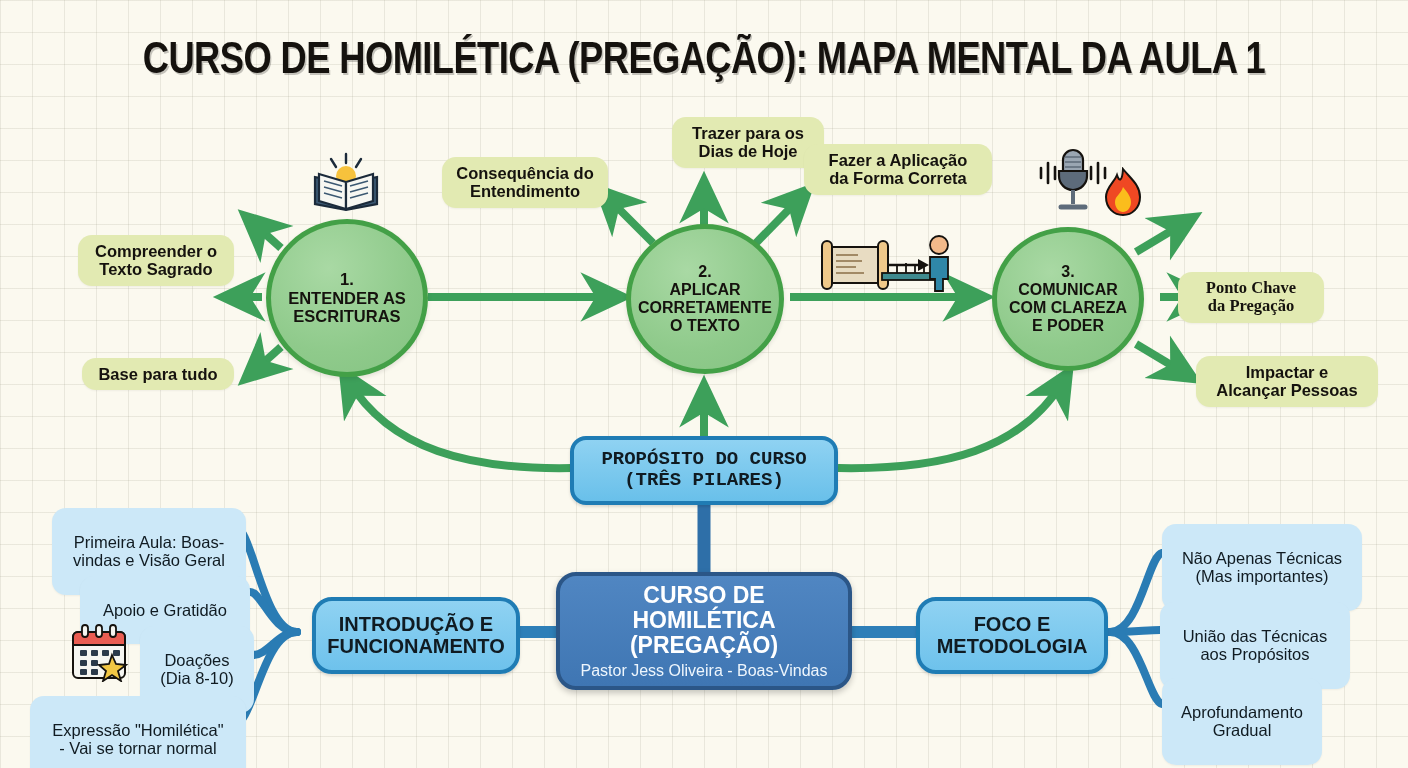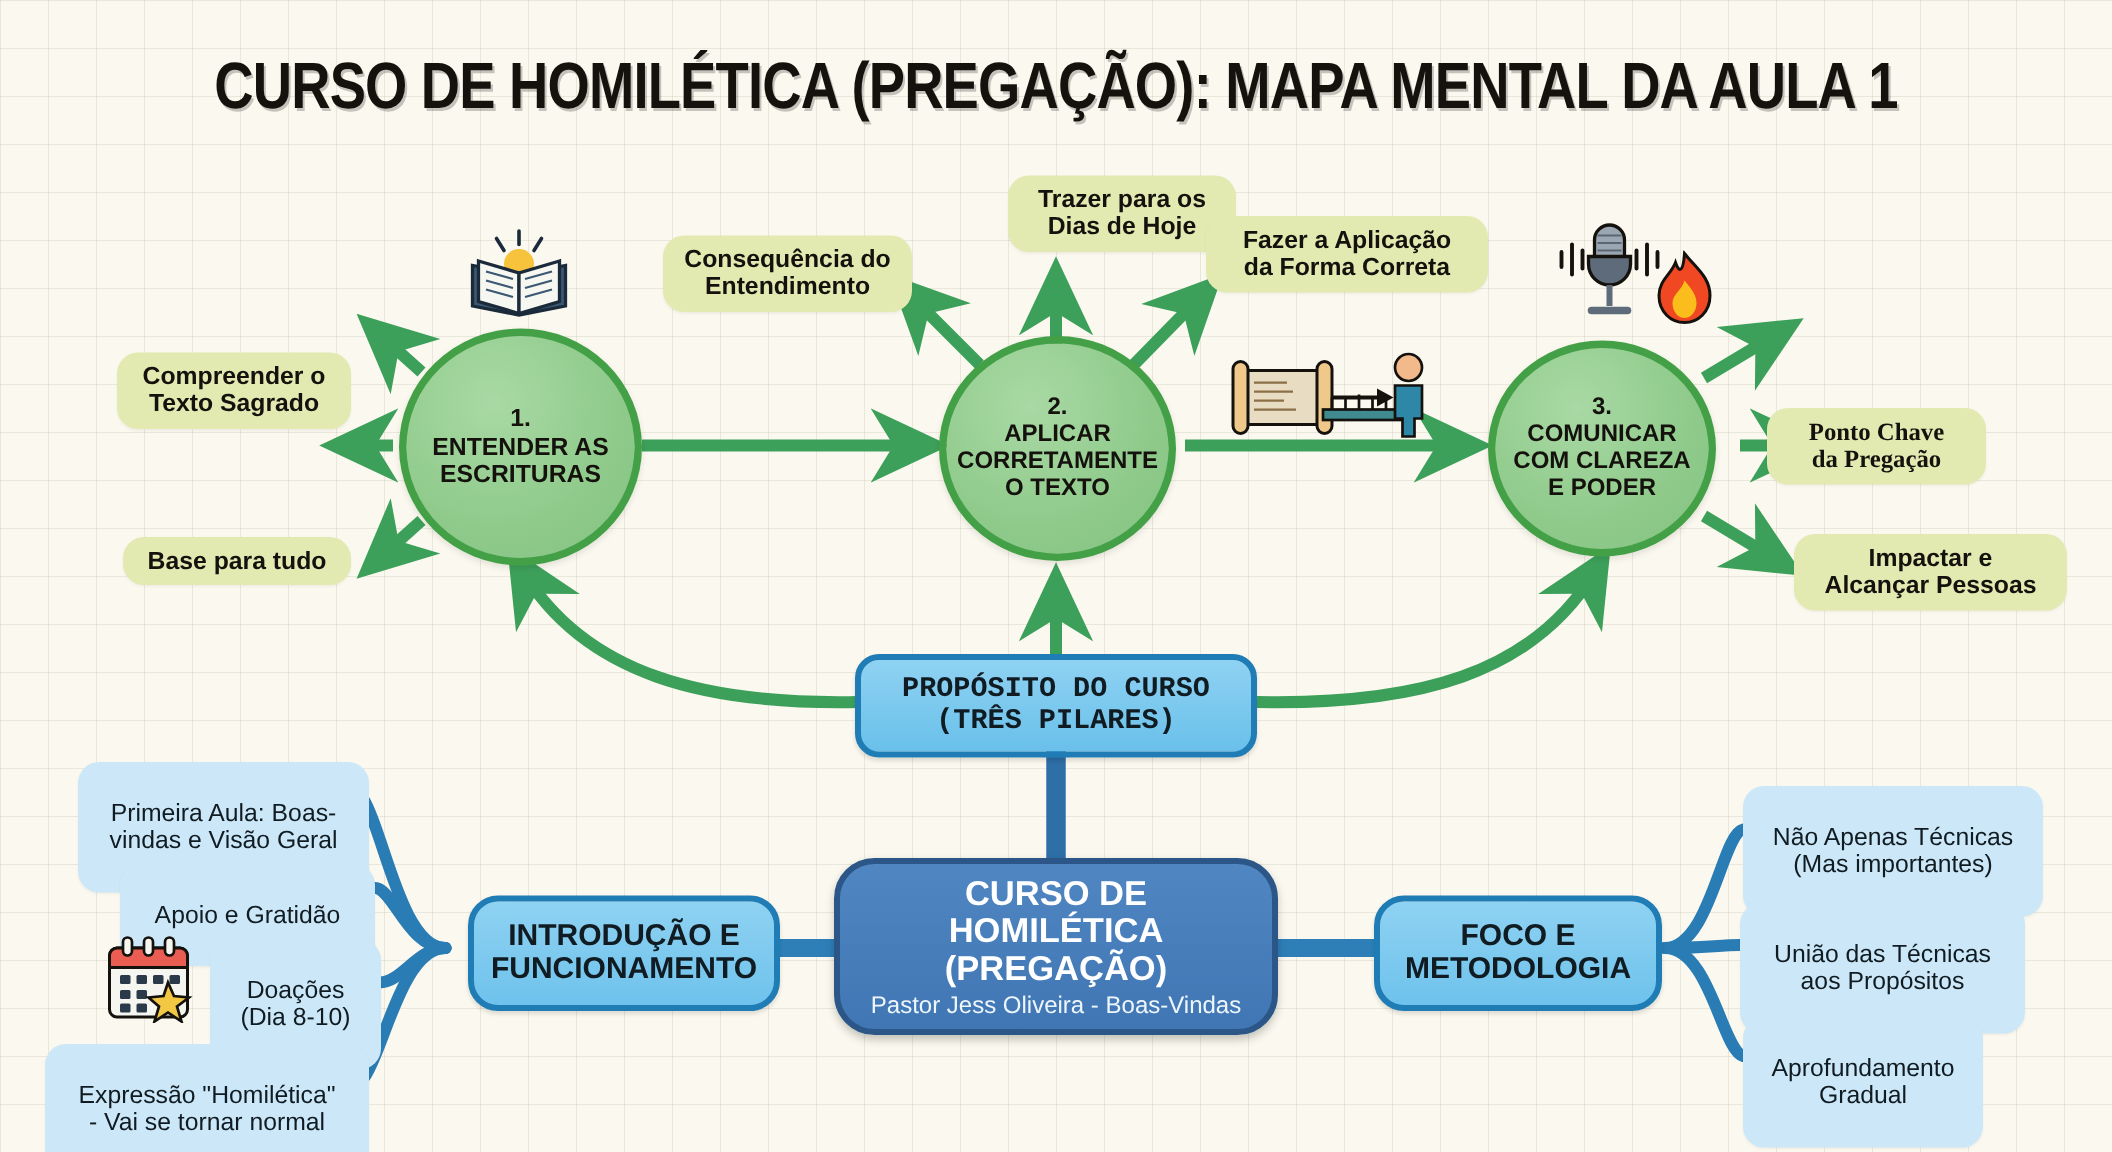--- a/index.html
+++ b/index.html
@@ -285,21 +285,21 @@
     </div>
   </div>
 
   <div class="node blue-pill" style="left:570px; top:436px; width:268px;font-family:Liberation Mono, monospace;">
     <div>
       <div>PROPÓSITO DO CURSO</div>
       <div>(TRÊS PILARES)</div>
     </div>
   </div>
 
-  <div class="node" id="root-node" style="left:556px; top:572px; width:296px; height:118px;border-radius:27px;">
+  <div class="node" id="root-node" style="left:556px; top:572px; width:296px; height:118px;">
     <div class="rt">CURSO DE HOMILÉTICA</div>
     <div class="rt">(PREGAÇÃO)</div>
     <div class="rs">Pastor Jess Oliveira - Boas-Vindas</div>
   </div>
 
   <div class="node blue-branch" style="left:312px; top:597px; width:208px;">
     <div>
       <div>INTRODUÇÃO E</div>
       <div>FUNCIONAMENTO</div>
     </div>

